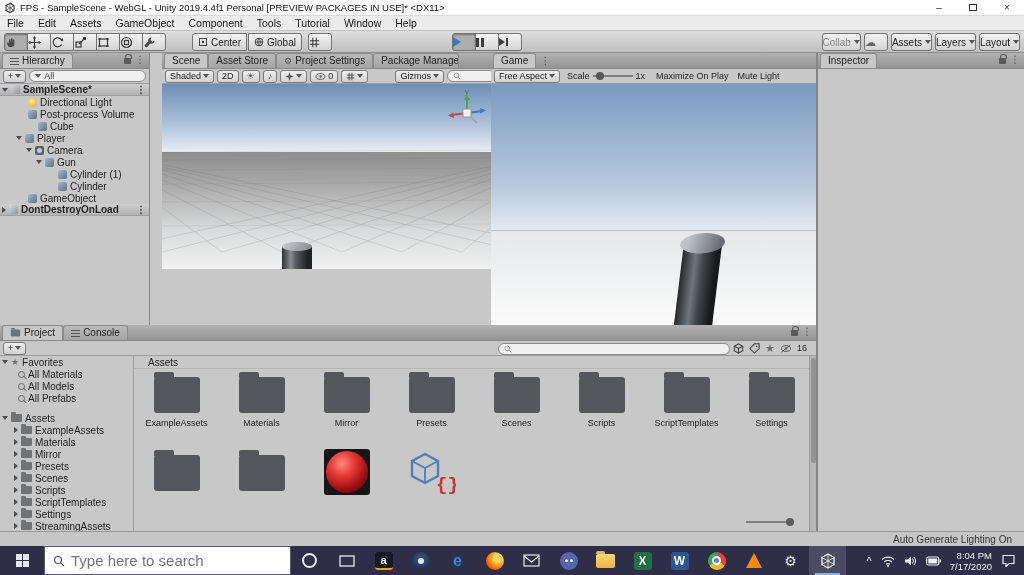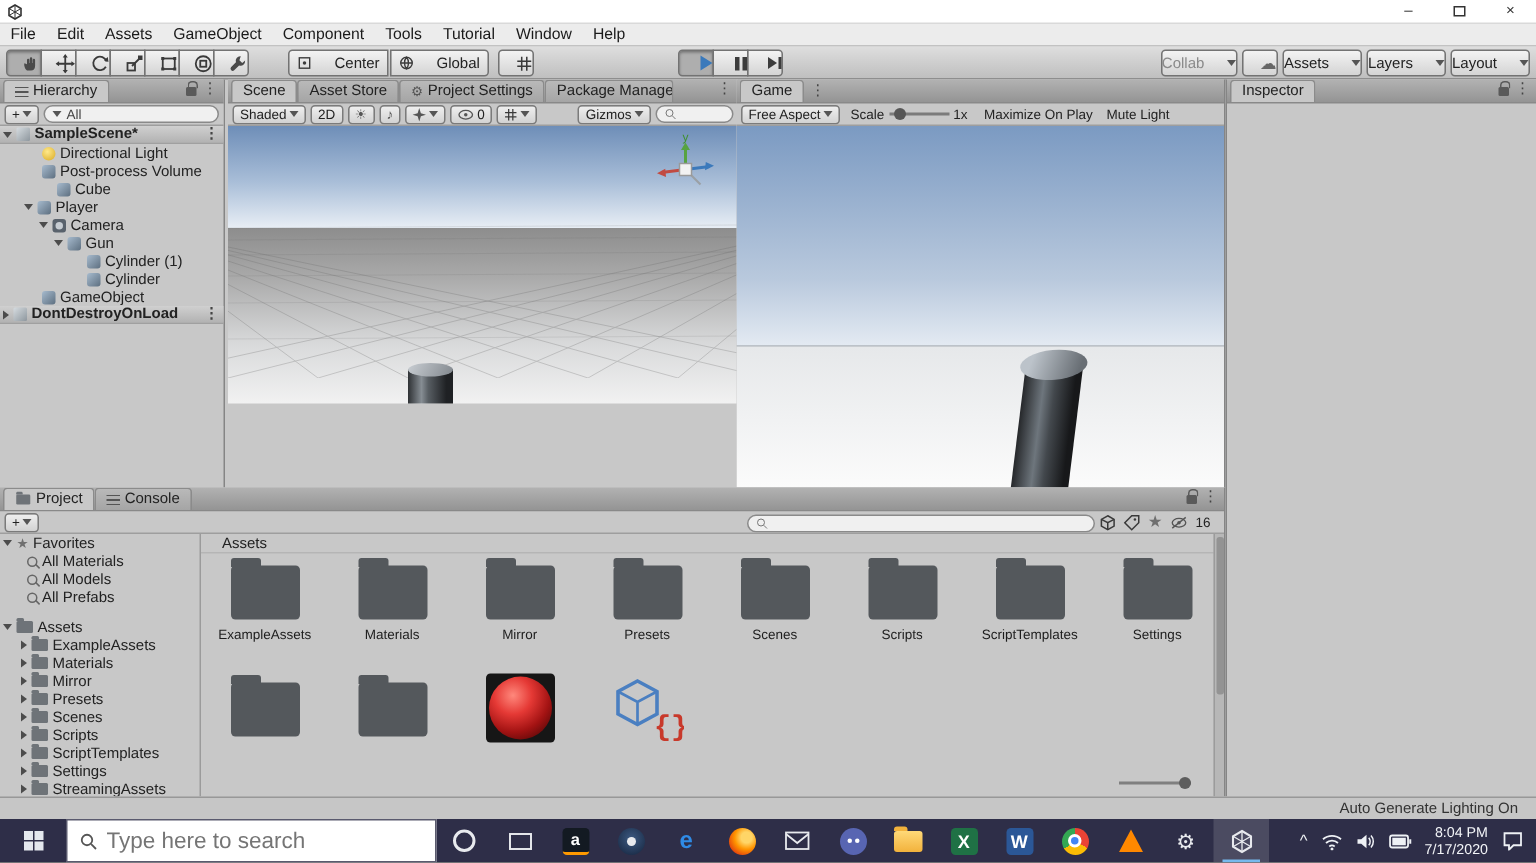--- a/index.html
+++ b/index.html
@@ -11,21 +11,21 @@
 .titlebar{position:absolute;top:0;left:0;width:1024px;height:16px;background:#fff;display:flex;align-items:center;border-bottom:1px solid #d9d9d9}
 .titlebar .ttl{font-size:9.5px;color:#111;margin-left:4px;white-space:nowrap}
 .winbtns{margin-left:auto;display:flex;height:16px}
 .winbtn{width:34px;display:flex;align-items:center;justify-content:center;font-size:10px;color:#333}
 .maxsq{width:8px;height:7px;border:1px solid #333}
 
 .menubar{position:absolute;top:16px;left:0;width:1024px;height:15px;background:#ececec;display:flex;align-items:center;border-bottom:1px solid #c2c2c2}
 .menuitem{padding:0 7px;font-size:10.5px;line-height:15px;color:#1a1a1a}
 
 .maintb{position:absolute;top:31px;left:0;width:1024px;height:22px;background:linear-gradient(#dedede,#bfbfbf);border-bottom:1px solid #8e8e8e}
-.btn{background:linear-gradient(#f3f3f3,#d4d4d4);border:1px solid #737373;border-radius:3px;height:18px;display:inline-flex;align-items:center;justify-content:flex-end;padding:0 5px;gap:15px;font-size:10px;color:#222;white-space:nowrap}
+.btn{background:linear-gradient(#f3f3f3,#d4d4d4);border:1px solid #737373;border-radius:3px;height:18px;display:inline-flex;align-items:center;justify-content:flex-start;padding:0 5px;gap:3px;font-size:10px;color:#222;white-space:nowrap}
 .btn.pressed{background:#aeaeae;box-shadow:inset 0 1px 2px rgba(0,0,0,.35)}
 .grp{position:absolute;top:2px;display:flex}
 .grp .btn{border-radius:0;margin-left:-1px;width:24px;padding:0}
 .grp .btn:first-child{border-radius:3px 0 0 3px;margin-left:0}
 .grp .btn:last-child{border-radius:0 3px 3px 0}
 .cdown{width:0;height:0;border-left:3px solid transparent;border-right:3px solid transparent;border-top:4px solid #555;display:inline-block}
 .playtri{width:0;height:0;border-top:5px solid transparent;border-bottom:5px solid transparent;border-left:8px solid var(--accent,#3a79bb)}
 .pausebars{display:flex;gap:2px}
 .pausebars i{width:3px;height:9px;background:#3c3c3c}
 .stepgrp{display:flex;align-items:center;gap:1px}
@@ -105,20 +105,21 @@
 </head>
 <body>
 
 <div class="desktop">
 
   <div class="titlebar">
     <svg width="12" height="12" viewBox="0 0 18 18" style="margin-left:4px">
         <path d="M9 2l6 3.5v7L9 16 3 12.5v-7z" fill="none" stroke="#333" stroke-width="1.6"></path>
         <path d="M9 2v14M3 5.5l12 7M15 5.5l-12 7" stroke="#333" stroke-width="1"></path>
       </svg>
+    <span class="ttl">FPS - SampleScene - WebGL - Unity 2019.4.4f1 Personal [PREVIEW PACKAGES IN USE]* &lt;DX11&gt;</span>
     <div class="winbtns">
       <span class="winbtn">–</span>
       <span class="winbtn">
           <i class="maxsq"></i>
         </span>
       <span class="winbtn">×</span>
     </div>
   </div>
 
   <div class="menubar">
@@ -310,21 +311,21 @@
         </div>
       <div class="trow scenehead">
           <i class="tri"></i>
           <i class="ico scene"></i>
           <span>DontDestroyOnLoad</span>
           <span class="kebab" style="margin-left:auto;margin-right:3px">⋮</span>
         </div>
     </div>
   </div>
 
-  <div class="panel" style="left:152px;top:53px;width:341px;height:216px">
+  <div class="panel" style="left:162px;top:53px;width:341px;height:216px">
     <div class="tabstrip">
       <span class="tab active">
           <span>Scene</span>
         </span>
       <span class="tab">
           <span>Asset Store</span>
         </span>
       <span class="tab">
           <span style="font-size:9px;color:#555">⚙</span>
           <span>Project Settings</span>

